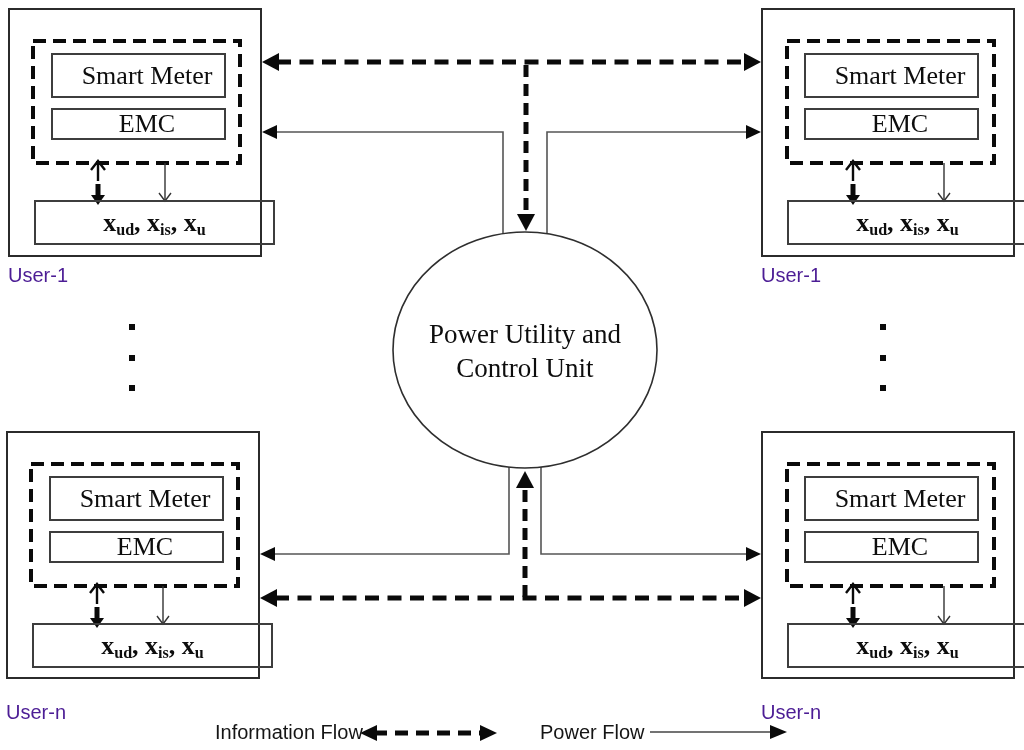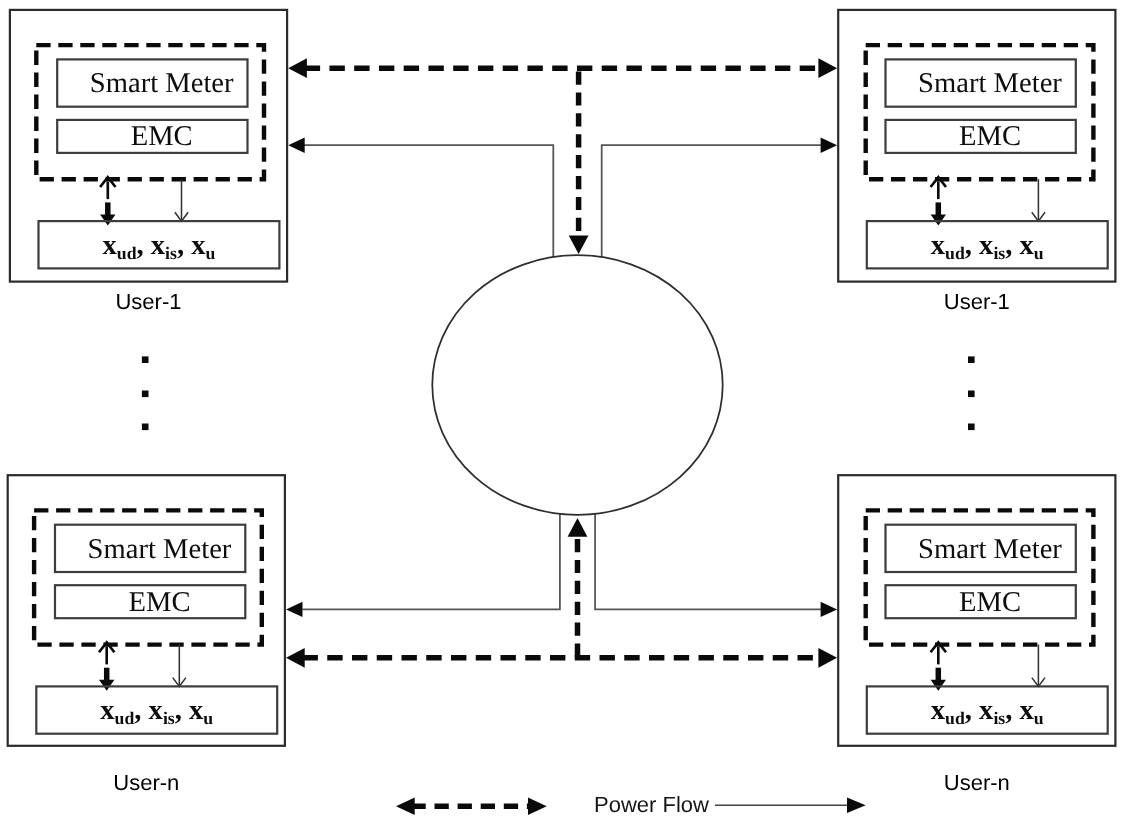--- a/index.html
+++ b/index.html
@@ -5,25 +5,25 @@
   html,body{margin:0;padding:0;background:#ffffff;}
   .stage{position:relative;width:1024px;height:750px;background:#fff;overflow:hidden;
          font-family:"Liberation Sans","DejaVu Sans",sans-serif;color:#111;}
   .layer{position:absolute;left:0;top:0;}
   .block{position:absolute;border:2px solid #2b2b2b;box-sizing:border-box;background:transparent;}
   .inner-box{position:absolute;border:2px solid #3d3d3d;box-sizing:border-box;background:transparent;
              display:flex;align-items:center;justify-content:center;
              font-family:"Liberation Serif","DejaVu Serif",serif;font-size:26px;color:#0d0d0d;padding-left:17px;}
   .sm{left:41px;top:43px;width:175px;height:45px;}
   .emc{left:41px;top:98px;width:175px;height:32px;}
-  .xbox{left:24px;top:190px;width:221px;height:45px;border:2px solid #3d3d3d;position:absolute;
+  .xbox{left:24px;top:190px;width:241px;height:45px;border:2px solid #3d3d3d;position:absolute;
         box-sizing:border-box;display:flex;align-items:center;justify-content:center;
         font-family:"Liberation Serif","DejaVu Serif",serif;font-size:26px;font-weight:700;color:#0d0d0d;}
   .xbox sub{font-size:0.62em;vertical-align:baseline;position:relative;top:0.28em;font-weight:700;}
-  .user-label{position:absolute;width:254px;text-align:center;font-size:20px;color:#000000;}
+  .user-label{position:absolute;width:254px;font-size:20px;color:#4c1d95;}
   .circle-label{position:absolute;left:393px;top:317px;width:264px;text-align:center;
                 font-family:"Liberation Serif","DejaVu Serif",serif;font-size:27px;line-height:34px;color:#0d0d0d;}
   .legend-label{position:absolute;font-size:20px;color:#151515;white-space:nowrap;}
   svg{position:absolute;left:0;top:0;}
 </style>
 </head>
 <body>
 
 <div class="stage">
 
@@ -169,17 +169,20 @@
     <div class="inner-box emc">
         <span>EMC</span>
       </div>
     <div class="xbox">
       <span><span>x</span><sub>ud</sub><span>, </span><span>x</span><sub>is</sub><span>, </span><span>x</span><sub>u</sub></span>
     </div>
   </div>
   <div class="user-label" style="left:761px;top:701px">User-n</div>
 
   <div class="circle-label">
+    <div>Power Utility and</div>
+    <div>Control Unit</div>
   </div>
 
+  <div class="legend-label" style="left:215px;top:721px">Information Flow</div>
   <div class="legend-label" style="left:540px;top:721px">Power Flow</div>
 
 </div>
 
 </body></html>

